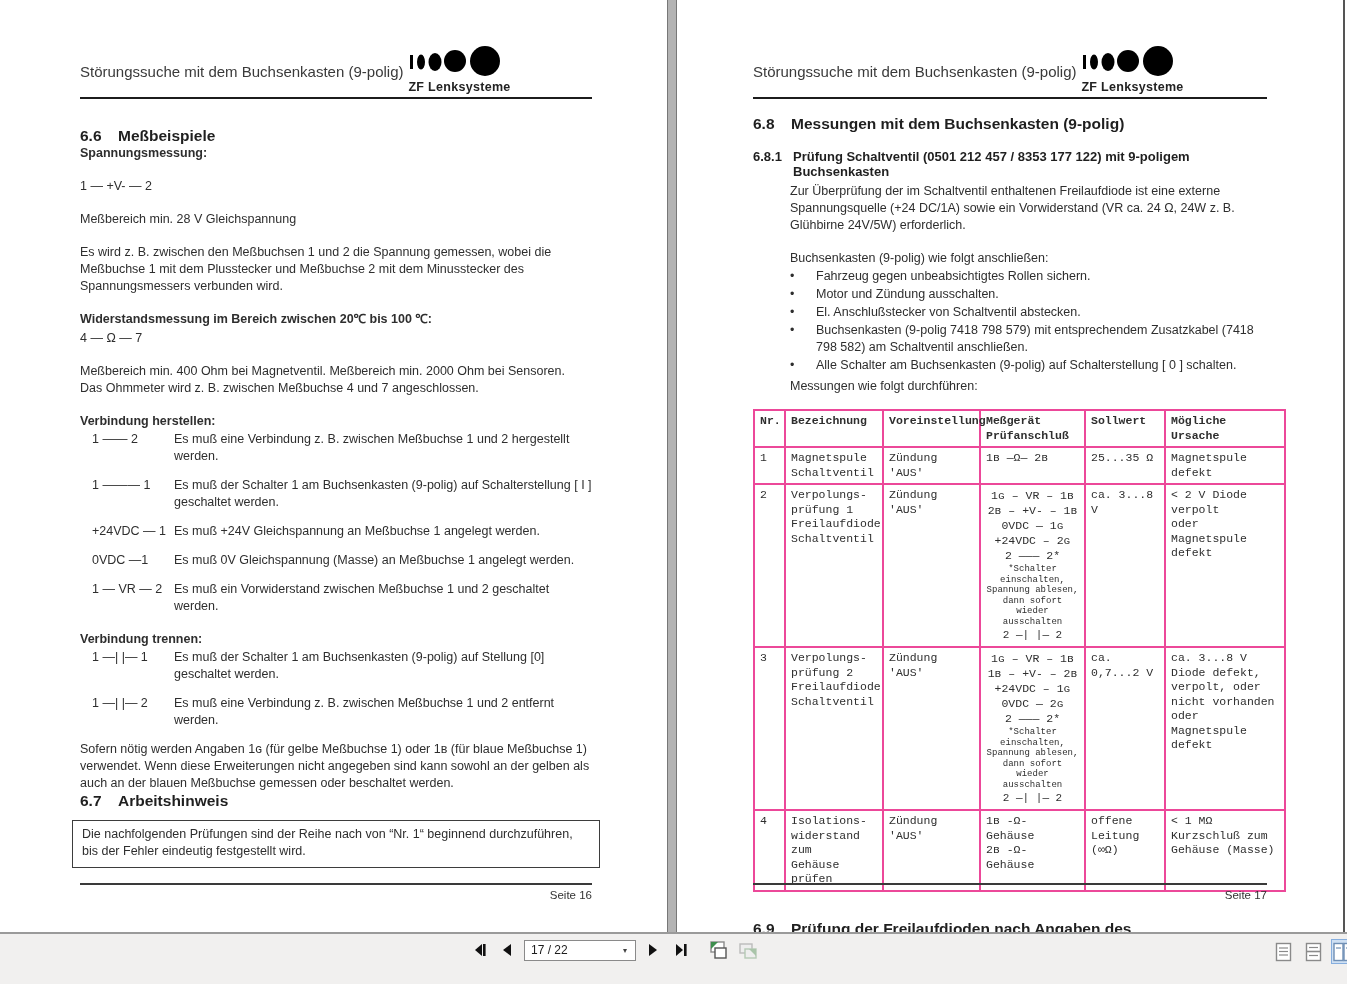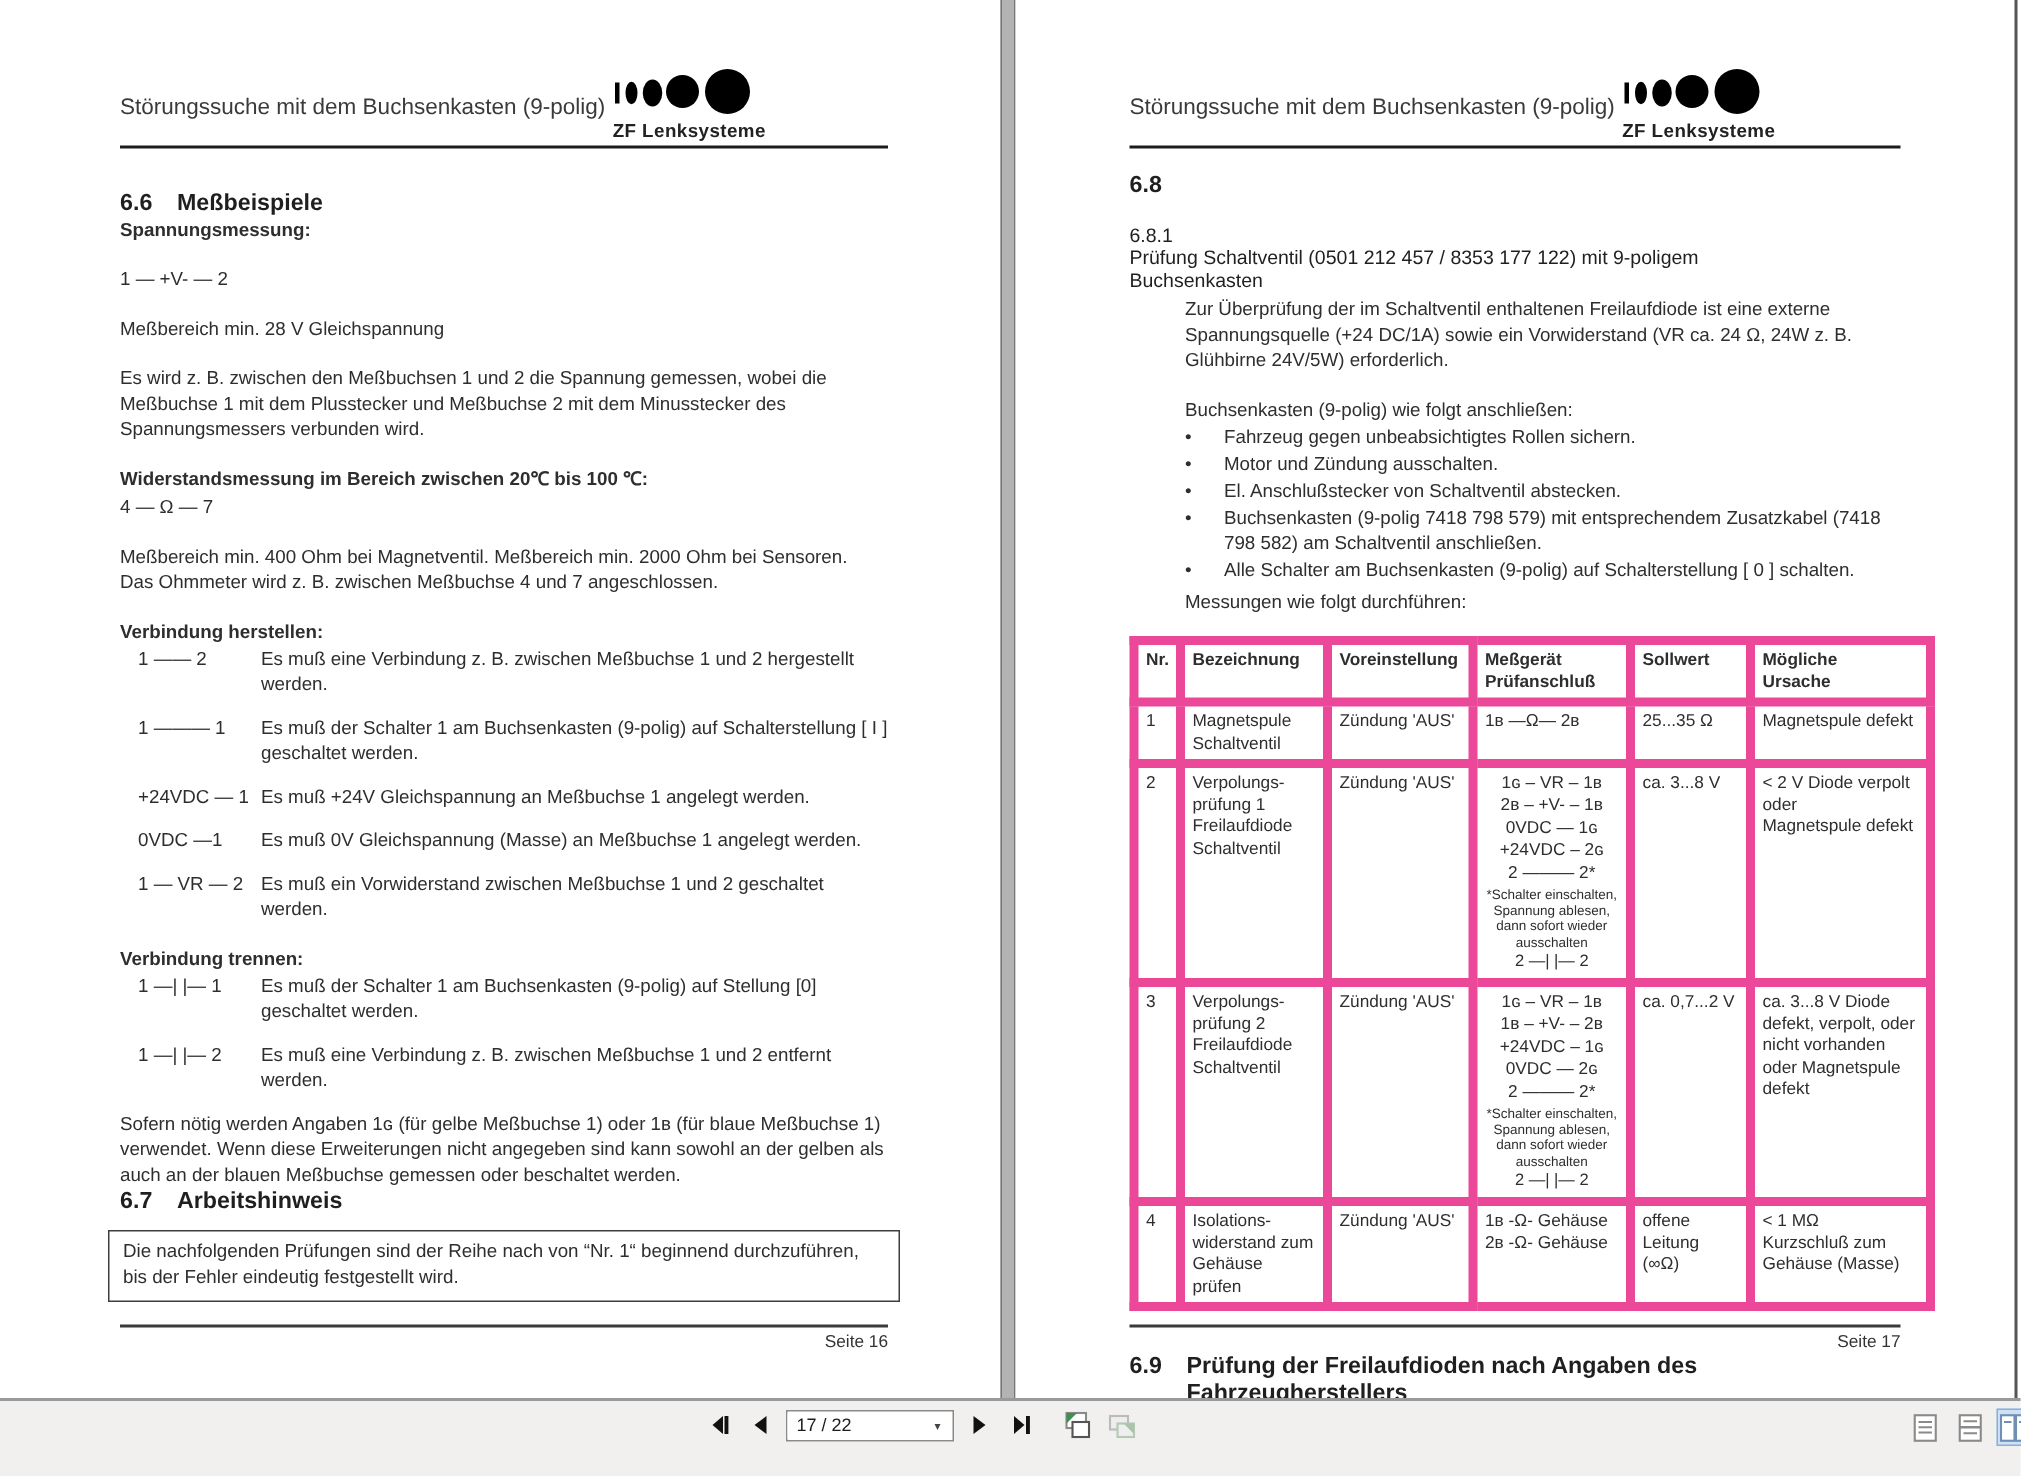--- a/index.html
+++ b/index.html
@@ -18,21 +18,21 @@
 
   .hdr { display:flex; align-items:flex-end;
          border-bottom:2px solid #1c1c1c; padding-bottom:3px; }
   .hdr-title { font-size:15px; color:#3a3a3a; padding-bottom:14px; }
   .logo { width:112px; text-align:center; }
   .logo svg { display:block; margin:0 auto; }
   .logo-text { font-size:12.5px; font-weight:bold; color:#222; letter-spacing:0.3px; white-space:nowrap; }
 
   .h1 { display:flex; font-size:15.5px; font-weight:bold; color:#1f1f1f; }
   .h1 .num { width:38px; flex:none; }
-  .h2 { display:flex; font-size:13px; font-weight:normal; color:#1f1f1f;flex-direction:column; }
+  .h2 { display:flex; font-size:13px; font-weight:bold; color:#1f1f1f; }
   .h2 .num { width:40px; flex:none; }
   .pre { white-space:pre-line; }
 
   .body-txt { font-size:12.5px; line-height:17px; }
   .bold { font-weight:bold; }
 
   
   .mt28 { margin-top:28px; } .mt18 { } .mt16 { margin-top:16px; }
   .mt12 { margin-top:12px; } .mt4 { margin-top:4px; } .mt2 { margin-top:2px; }
 
@@ -47,22 +47,22 @@
             font-size:11.5px; color:#333; }
   .footer-r { left:76px; right:76px; }
 
   
   .indent { margin-left:37px; }
   .bullet-row { display:flex; font-size:12.5px; line-height:17px; margin-top:1px; }
   .bullet-dot { width:26px; flex:none; text-align:left; padding-left:0px; }
   .bullet-txt { flex:1; }
 
   table.meas { border-collapse:collapse; table-layout:fixed; width:531px; margin-top:14px; }
-  table.meas td, table.meas th { border:6px solid #ec4899; vertical-align:top;
-       font-size:11.5px; line-height:14.5px; padding:3px 5px; text-align:left; color:#2e2e2e; }
+  table.meas td, table.meas th { border:2px solid #ec4899; vertical-align:top;
+       font-size:11.5px; line-height:14.5px; padding:3px 5px; text-align:left; color:#2e2e2e;font-family:Liberation Mono, monospace; }
   table.meas th { font-weight:bold; }
   col.c1{width:31px;} col.c2{width:98px;} col.c3{width:97px;} col.c4{width:105px;} col.c5{width:80px;} col.c6{width:120px;}
   td.ctr, th.ctr { text-align:center; }
   .mg { text-align:center; white-space:pre-line; line-height:15px; }
   .mg-note { font-size:9px; line-height:10.5px; white-space:pre-line; margin-top:1px; }
   .mg-last { margin-top:1px; font-size:11px; }
 
   
   .toolbar { position:absolute; left:0; bottom:0; width:1347px; height:52px;
              background:#f1f0ef; border-top:2px solid #9a9a9a; }
@@ -180,20 +180,21 @@
             <ellipse cx="27" cy="16" rx="6.5" ry="9" fill="#000"></ellipse>
             <circle cx="47" cy="15" r="11" fill="#000"></circle>
             <circle cx="77" cy="15" r="15" fill="#000"></circle>
           </svg>
           <div class="logo-text">ZF Lenksysteme</div>
         </div>
       </div>
 
       <div class="h1 mt16">
         <span class="num">6.8</span>
+        <span>Messungen mit dem Buchsenkasten (9-polig)</span>
       </div>
 
       <div class="h2 mt16">
         <span class="num">6.8.1</span>
         <span class="pre">Prüfung Schaltventil (0501 212 457 / 8353 177 122) mit 9-poligem
 Buchsenkasten</span>
       </div>
       <div class="body-txt indent mt4">Zur Überprüfung der im Schaltventil enthaltenen Freilaufdiode ist eine externe Spannungsquelle (+24 DC/1A) sowie ein Vorwiderstand (VR ca. 24 Ω, 24W z. B. Glühbirne 24V/5W) erforderlich.</div>
 
       <div class="body-txt indent mt16">Buchsenkasten (9-polig) wie folgt anschließen:</div>

